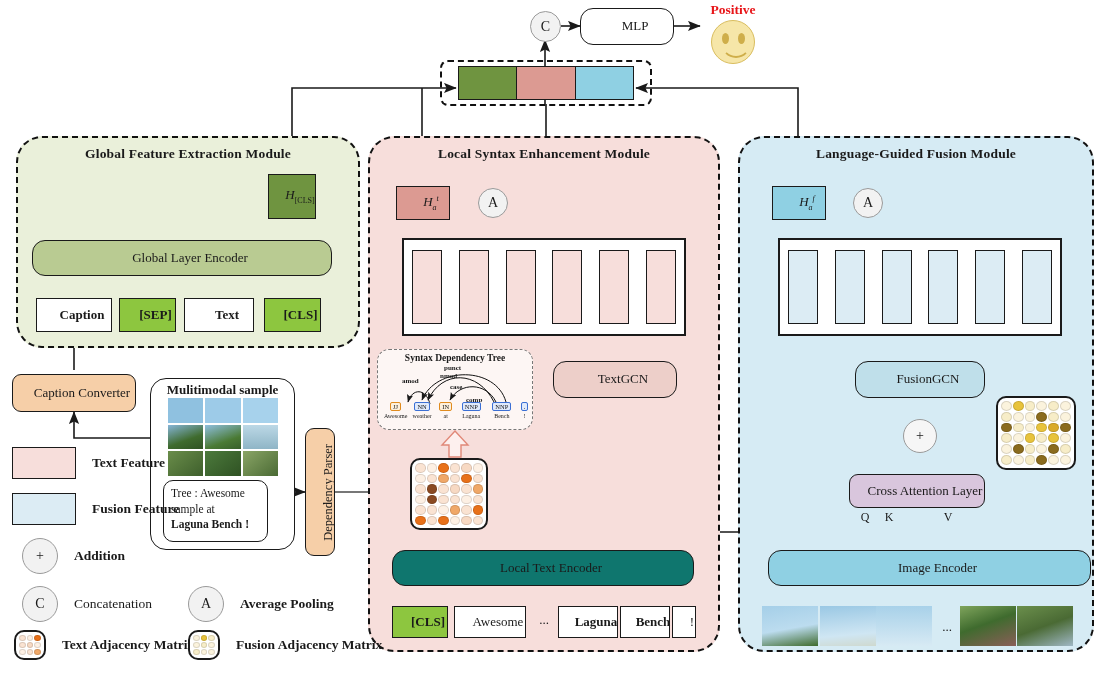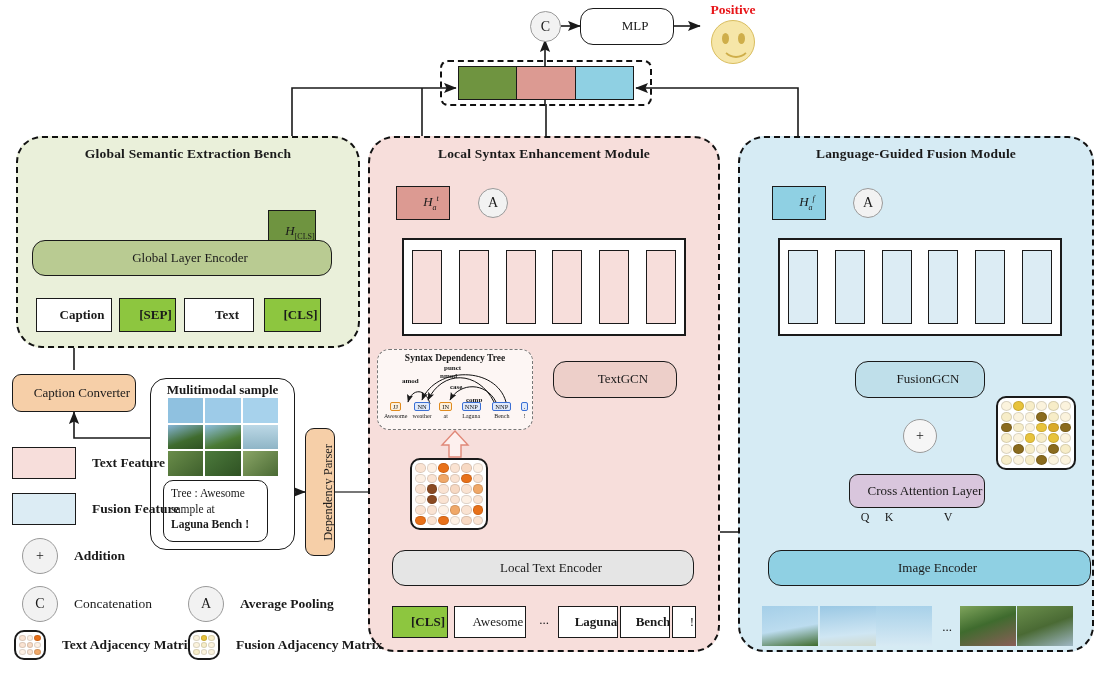--- a/index.html
+++ b/index.html
@@ -164,21 +164,21 @@
 
       <path d="M790,606 L790,586" marker-end="url(#ah)"></path>
       <path d="M847,606 L847,586" marker-end="url(#ah)"></path>
       <path d="M903,606 L903,586" marker-end="url(#ah)"></path>
       <path d="M988,606 L988,586" marker-end="url(#ah)"></path>
       <path d="M1043,606 L1043,586" marker-end="url(#ah)"></path>
     </g>
   </svg>
 
   <div class="abs module" style="left:16px;top:136px;width:344px;height:212px;background:#eaf0da;">
-    <div class="mod-title">Global Semantic Extraction Bench</div>
+    <div class="mod-title">Global Feature Extraction Module</div>
   </div>
 
   <div class="abs module" style="left:368px;top:136px;width:352px;height:516px;background:#f7dedb;">
     <div class="mod-title">Local Syntax Enhancement Module</div>
   </div>
 
   <div class="abs module" style="left:738px;top:136px;width:356px;height:516px;background:#d6ebf4;">
     <div class="mod-title">Language-Guided Fusion Module</div>
   </div>
 
@@ -200,21 +200,21 @@
 
   <div class="abs bold" style="left:698px;top:2px;width:70px;text-align:center;color:#e8161a;font-size:13.5px;">
     <span>Positive</span>
   </div>
   <div class="abs smiley" style="left:711px;top:20px;">
     <span class="eye" style="left:10px;"></span>
     <span class="eye" style="left:26px;"></span>
     <span class="mouth"></span>
   </div>
 
-  <div class="abs box lbl" style="left:268px;top:174px;width:48px;height:45px;background:#6f9440;margin-top:36px;">
+  <div class="abs box lbl" style="left:268px;top:174px;width:48px;height:45px;background:#6f9440;">
     <span>
       <i style="font-style:italic;">H</i><sub style="font-size:8px;">[CLS]</sub>
     </span>
   </div>
 
   <div class="abs box rbox-lg lbl" style="left:32px;top:240px;width:300px;height:36px;background:#b9cb92;">
     <span>Global Layer Encoder</span>
   </div>
 
   <div class="abs box lbl bold" style="left:36px;top:298px;width:76px;height:34px;background:#fff;">
@@ -374,21 +374,21 @@
       <i style="background: rgb(232, 113, 26);"></i>
       <i style="background: rgb(253, 240, 228);"></i>
       <i style="background: rgb(247, 217, 195);"></i>
       <i style="background: rgb(250, 227, 210);"></i>
     </div>
 
   <div class="abs box rbox-lg lbl" style="left:553px;top:361px;width:124px;height:37px;background:#edcfc9;">
     <span>TextGCN</span>
   </div>
 
-  <div class="abs box rbox-lg lbl" style="left:392px;top:550px;width:302px;height:36px;background:#e5e5e5;">
+  <div class="abs box rbox-lg lbl" style="left:392px;top:550px;width:302px;height:36px;background:#0f766e;">
     <span>Local Text Encoder</span>
   </div>
 
   <div class="abs box lbl bold" style="left:392px;top:606px;width:56px;height:32px;background:#8dc63f;">
     <span>[CLS]</span>
   </div>
   <div class="abs box lbl" style="left:454px;top:606px;width:72px;height:32px;background:#fff;">
     <span>Awesome</span>
   </div>
   <div class="abs lbl" style="left:530px;top:613px;width:28px;text-align:center;">

